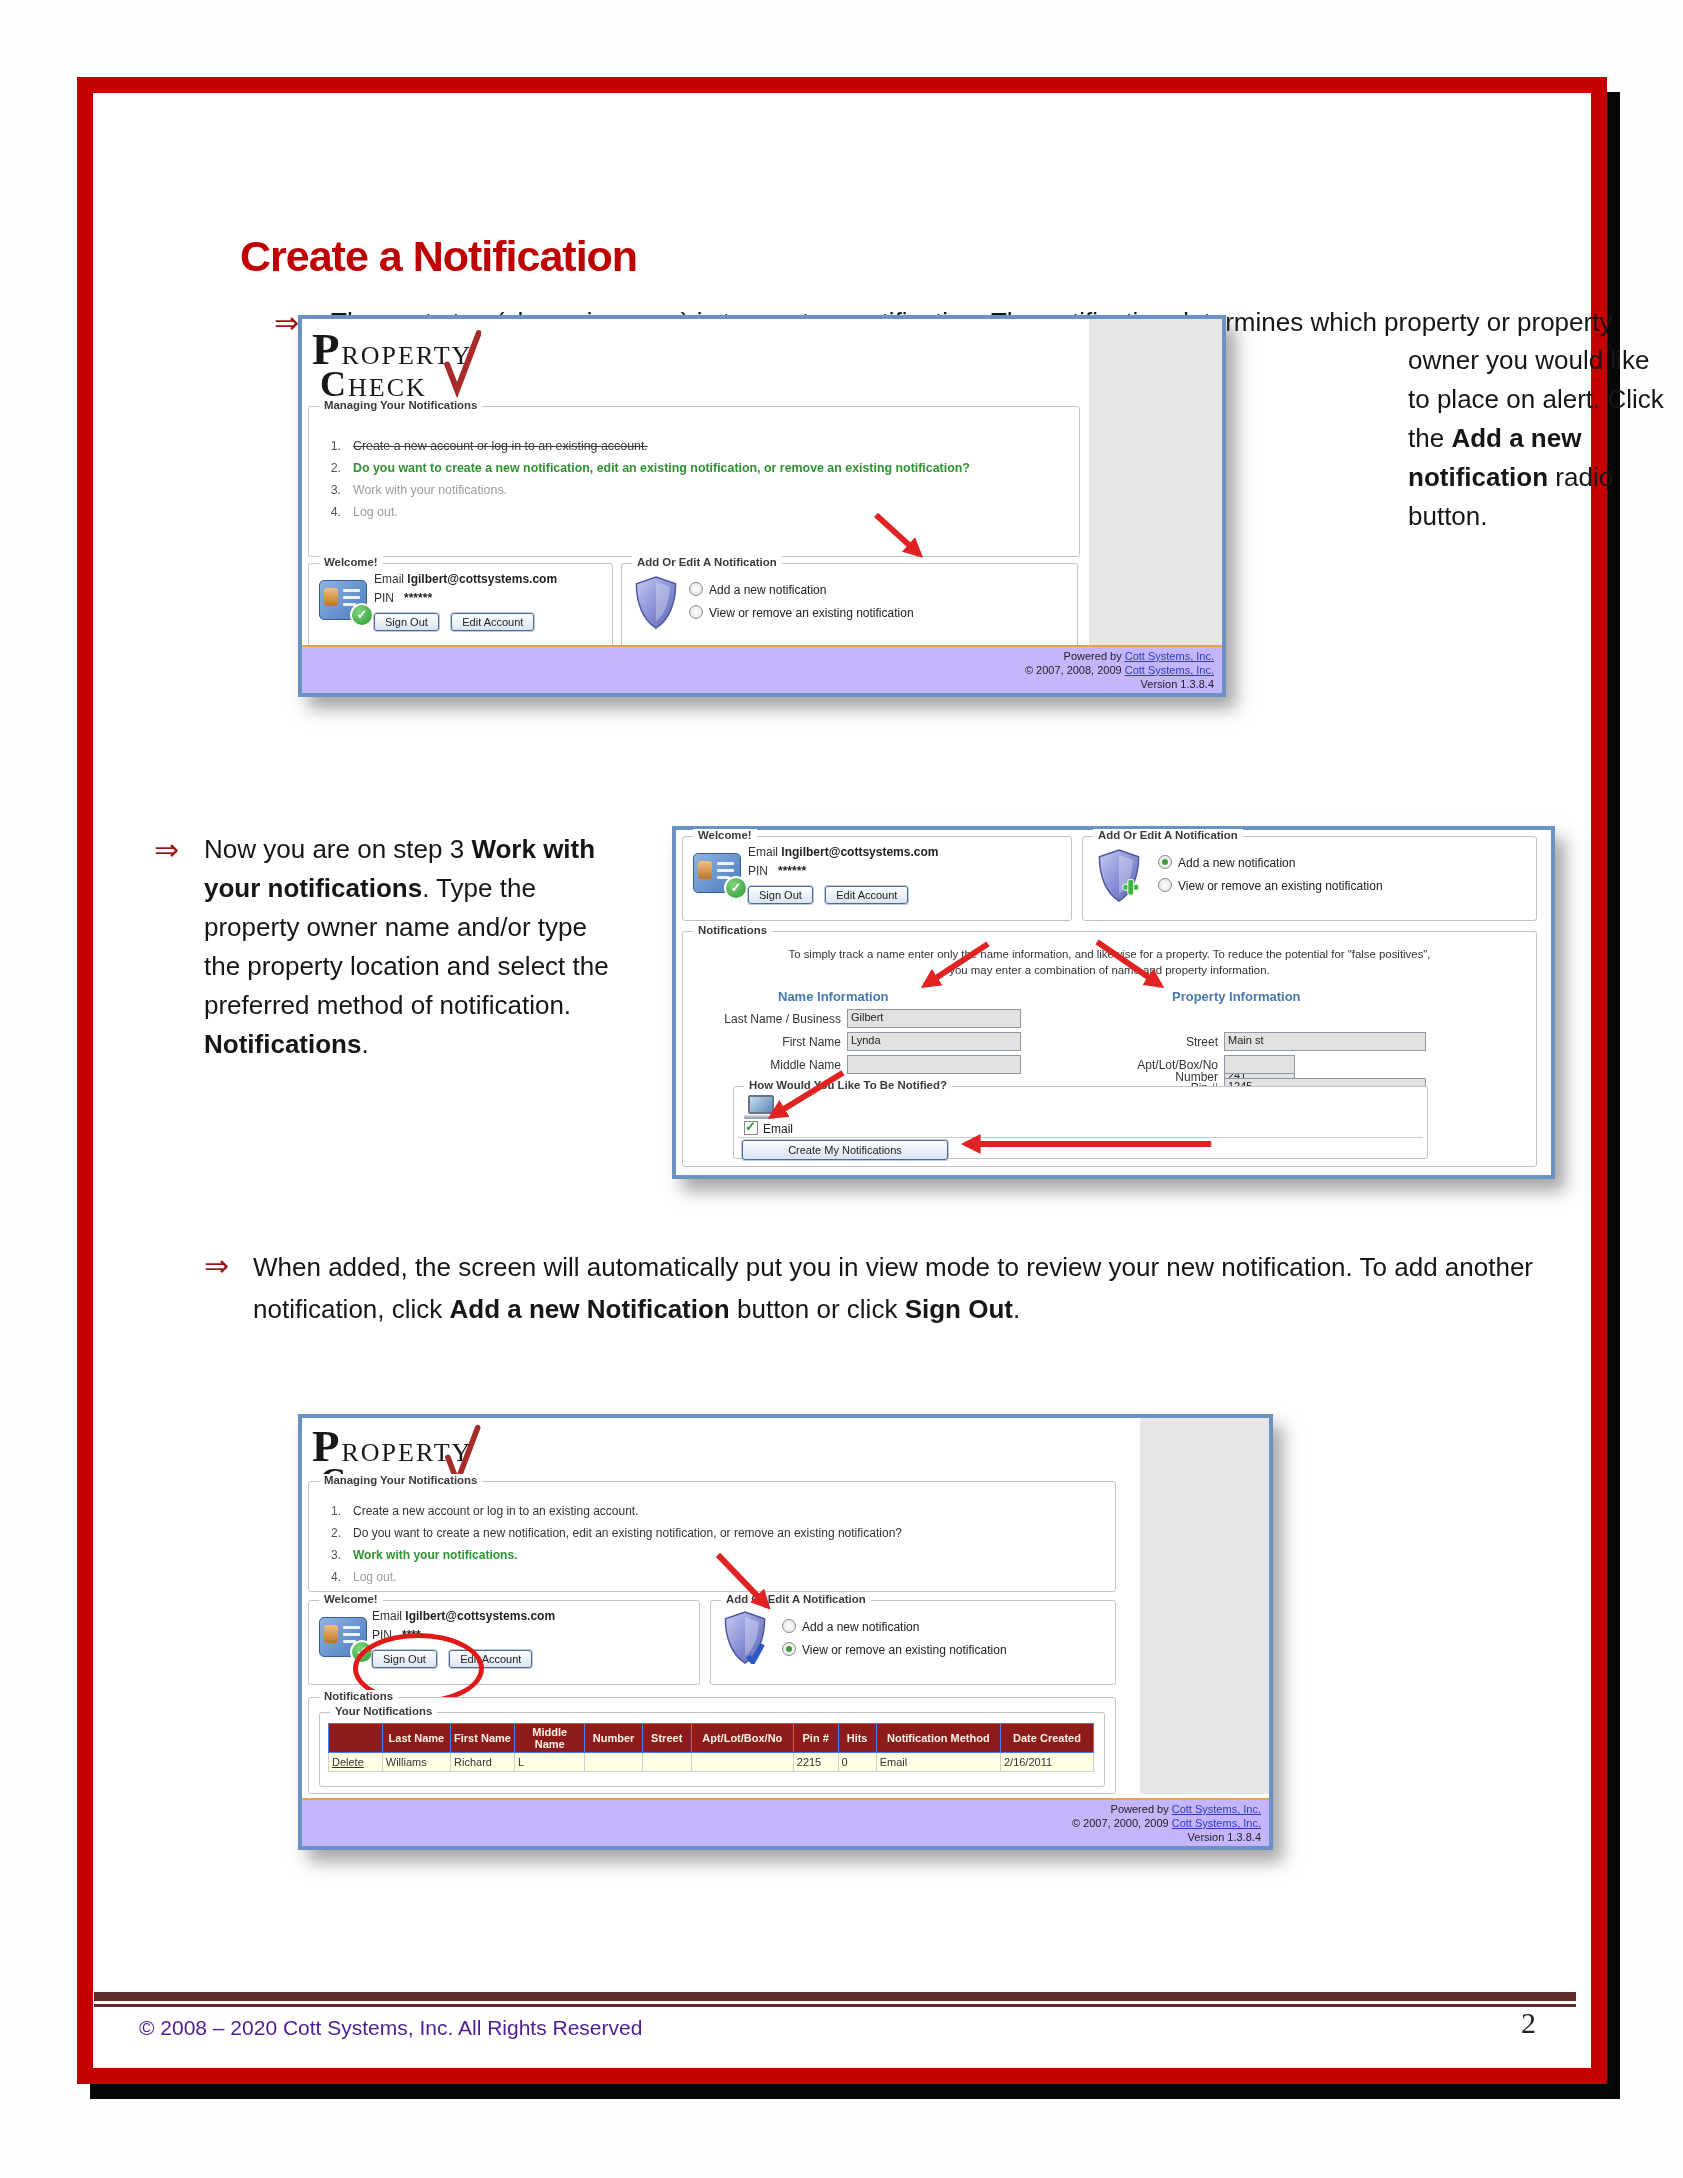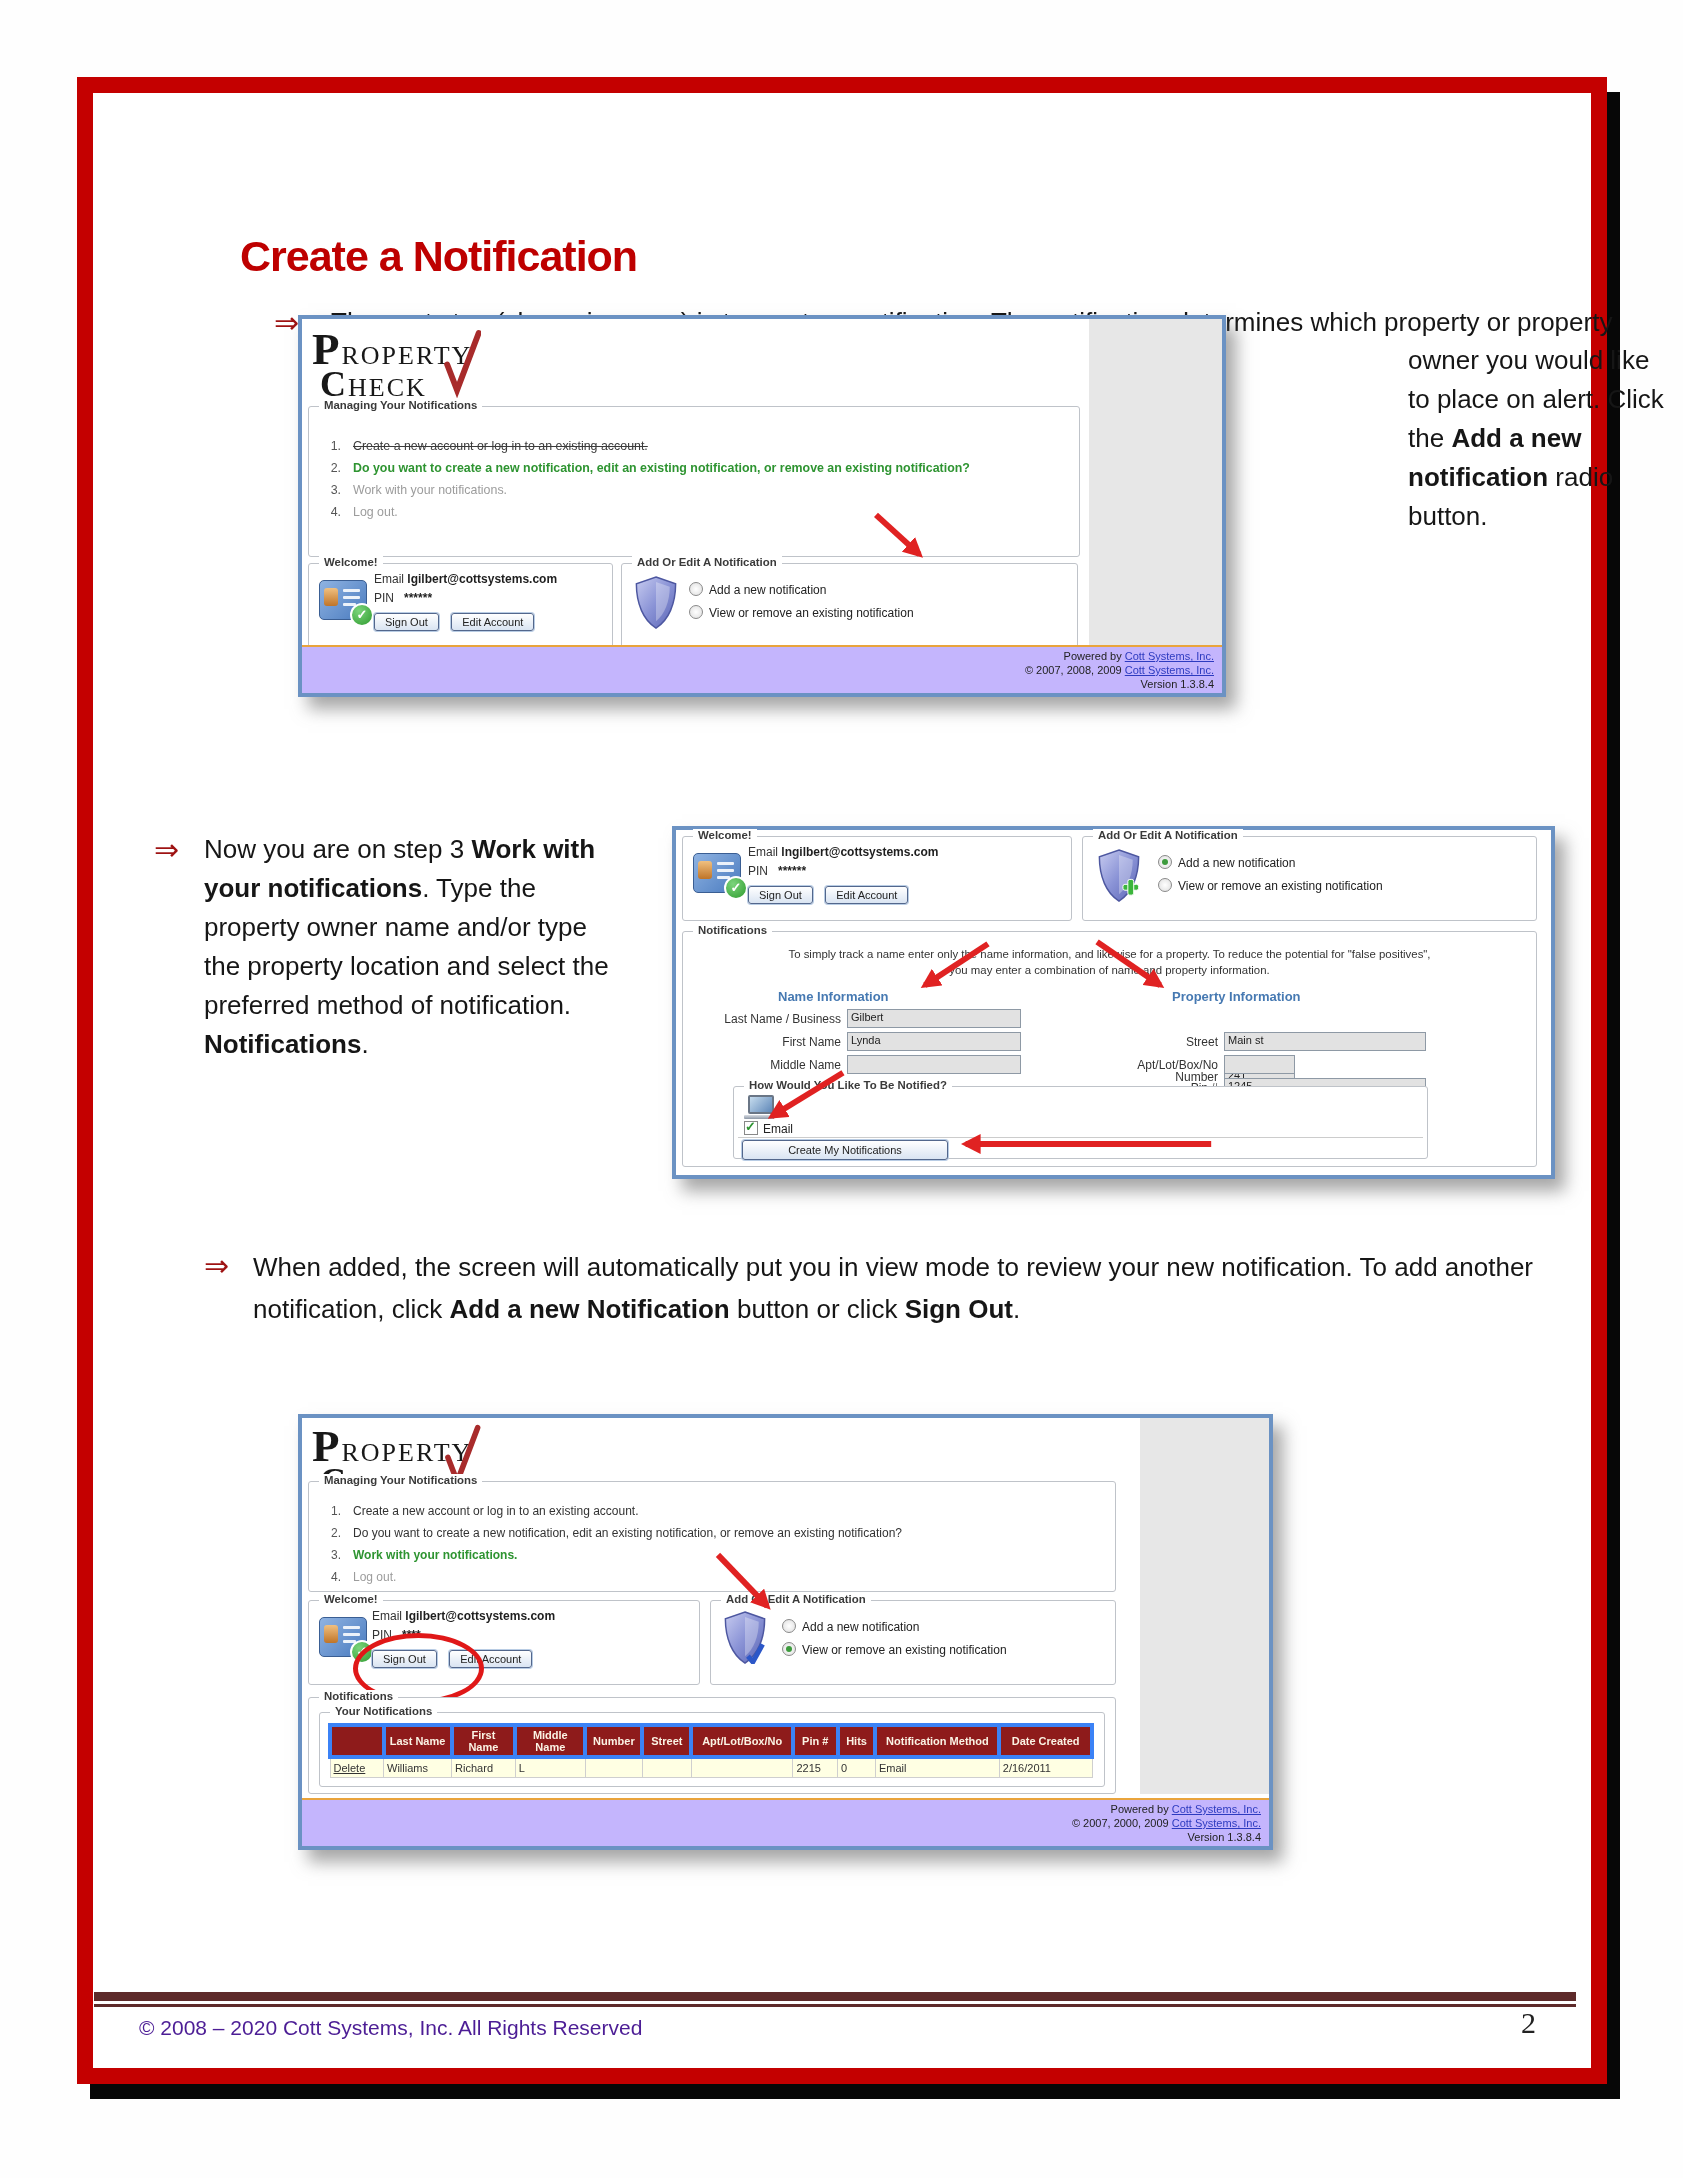--- a/index.html
+++ b/index.html
@@ -106,21 +106,21 @@
   .lap-screen{width:22px;height:15px;margin-left:4px;border:2px solid #6A7686;border-radius:2px;
     background:linear-gradient(135deg,#C6DCEE,#5E87B8);}
   .lap-base{width:30px;height:4px;background:linear-gradient(#D8DDE4,#8C97A6);border-radius:1px;margin-top:1px;}
 
   
   .arr{position:absolute;overflow:visible;pointer-events:none;}
   .ellipse{position:absolute;border:5px solid #E01818;border-radius:50%;}
 
   
   .ntable{position:absolute;border-collapse:collapse;font-size:11px;table-layout:fixed;}
-  .ntable th{background:#8E1B1B;color:#FBF3E4;font-weight:bold;border:4px solid #3b82f6;
+  .ntable th{background:#8E1B1B;color:#FBF3E4;font-weight:bold;border:1px solid #3b82f6;
     padding:2px 2px;line-height:12px;text-align:center;}
   .ntable td{background:#FFFFE3;color:#333;border:1px solid #CFCFCF;padding:3px 3px;text-align:left;}
   .del{text-decoration:underline;cursor:pointer;}
 
   
   .intro{position:absolute;left:0;right:0;text-align:center;font-size:11.4px;color:#333;}
 
   
   .rulethick{position:absolute;left:94px;top:1992px;width:1482px;height:9px;background:#5E2A2A;}
   .rulethin{position:absolute;left:94px;top:2004px;width:1482px;height:3px;background:#5E2A2A;}

